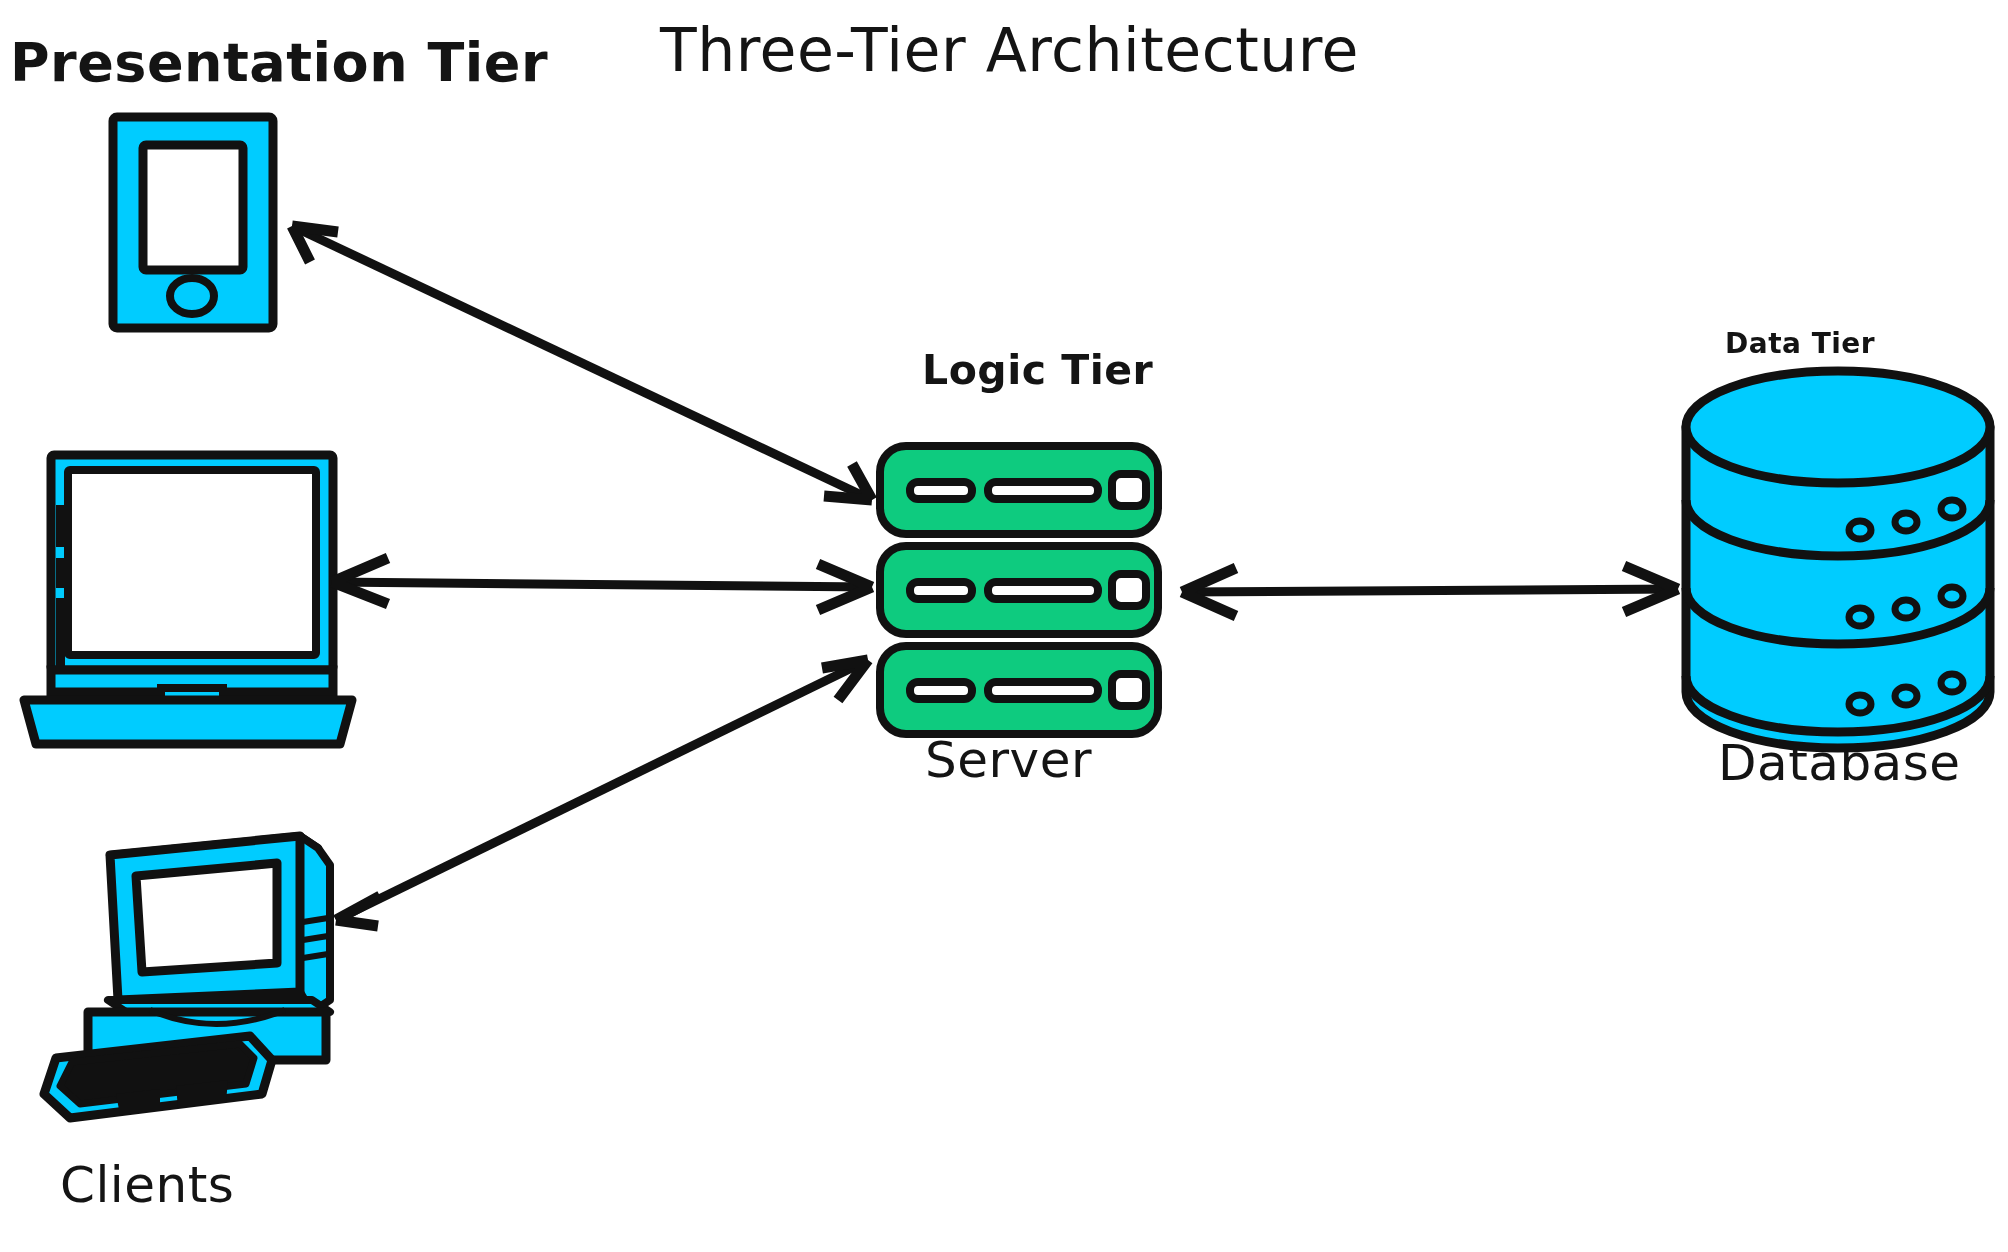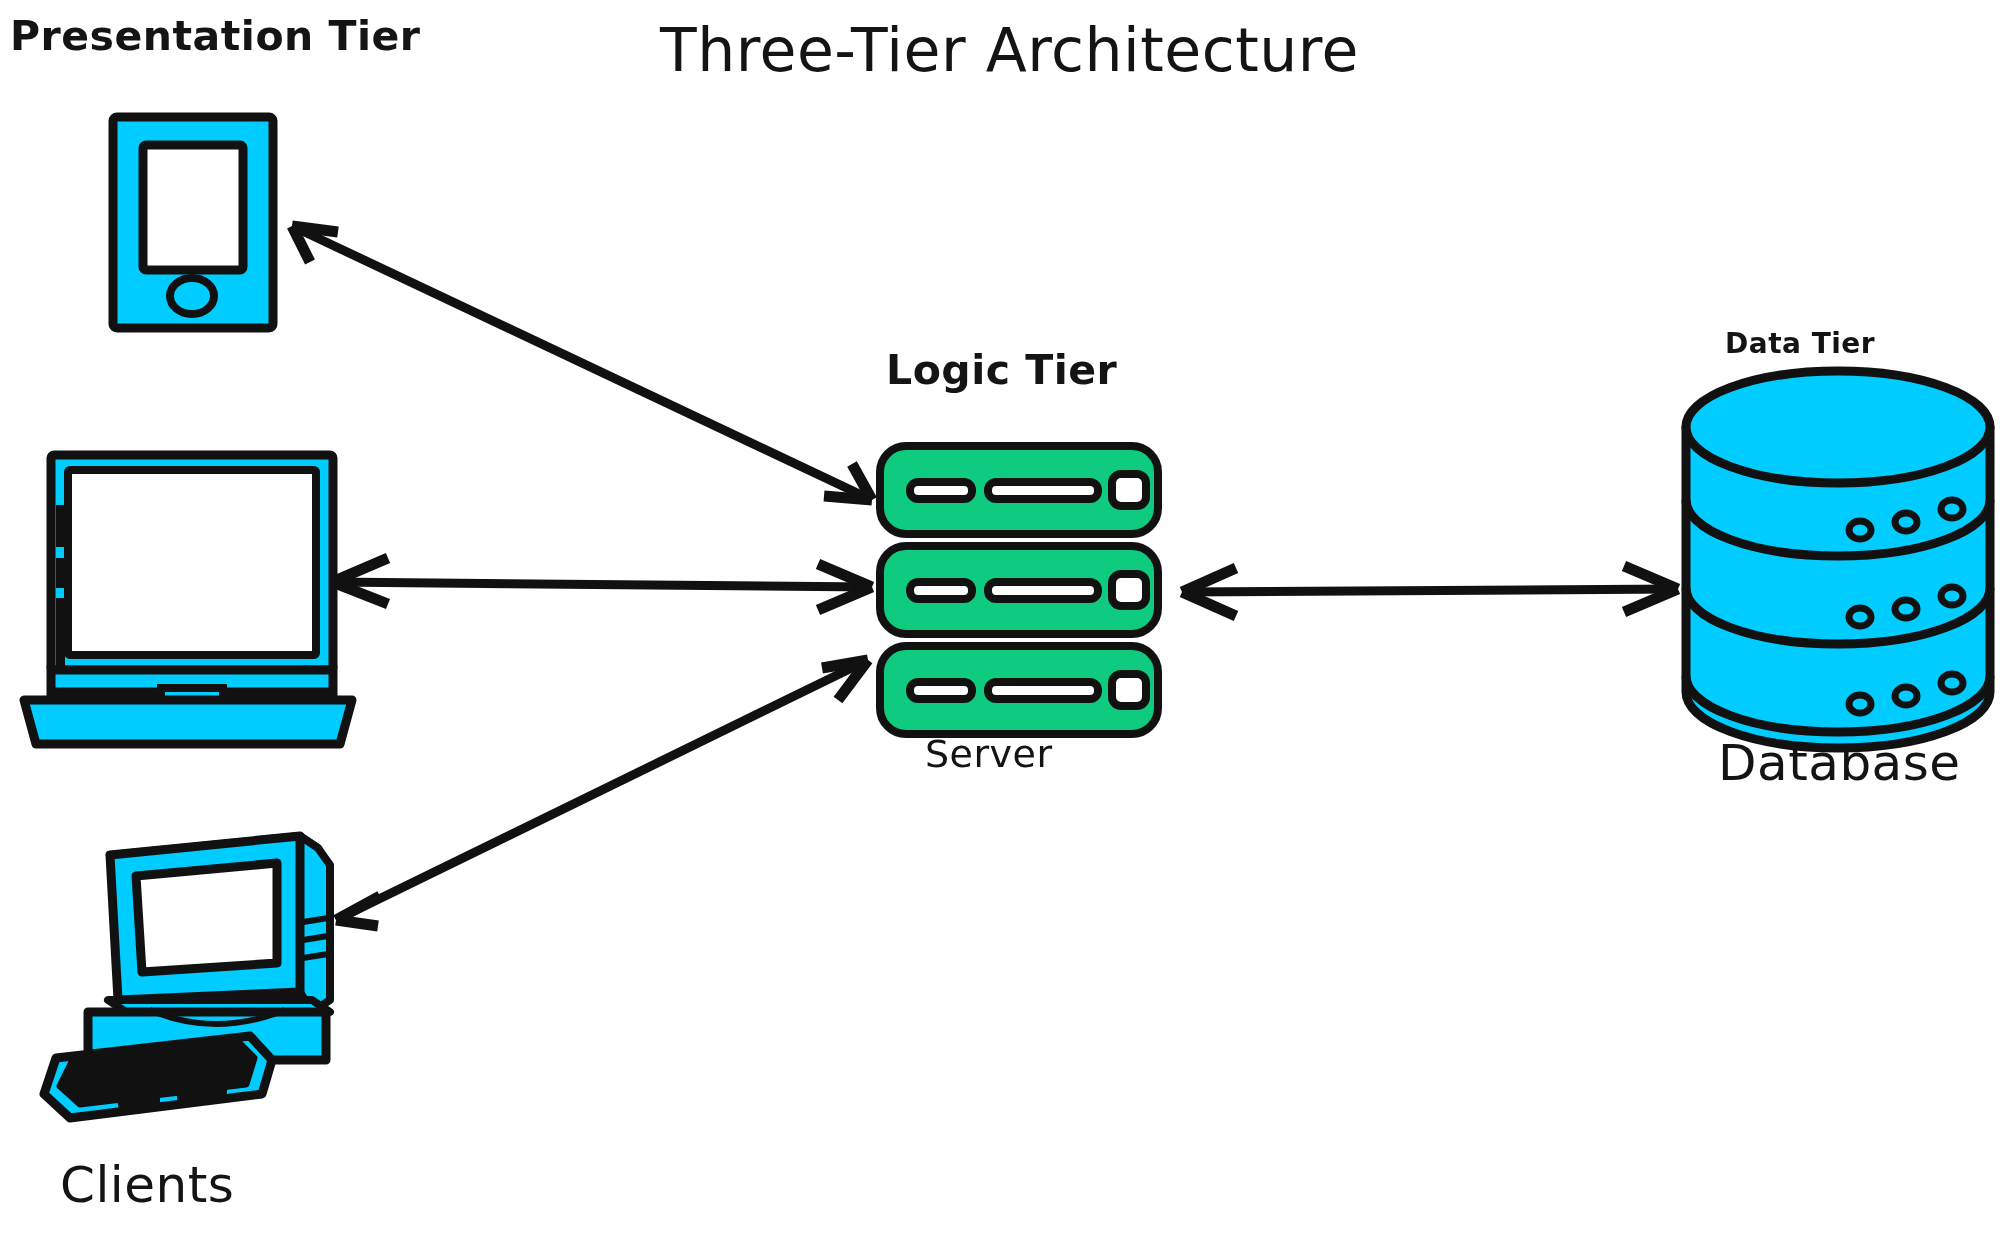--- a/index.html
+++ b/index.html
@@ -29,24 +29,24 @@
     font-weight: 400;
     letter-spacing: 0.5px;
   }
   #title {
     left: 660px;
     top: 20px;
     font-size: 60px;
     font-weight: 400;
     letter-spacing: 0.5px;
   }
-  #presentation-tier-label { left: 10px;  top: 16px;  font-size: 41px; }
-  #logic-tier-label        { left: 886px; top: 350px; font-size: 41px; }
+  #presentation-tier-label { left: 10px;  top: 36px;  font-size: 54px; }
+  #logic-tier-label        { left: 922px; top: 350px; font-size: 41px; }
   #data-tier-label         { left: 1725px; top: 330px; font-size: 28px; }
-  #server-label            { left: 925px;  top: 735px; font-size: 38px; }
+  #server-label            { left: 925px;  top: 735px; font-size: 50px; }
   #database-label          { left: 1718px; top: 738px; font-size: 50px; }
   #clients-label           { left: 60px;   top: 1160px; font-size: 50px; }
 
   .svg-layer {
     position: absolute;
     left: 0;
     top: 0;
     width: 2008px;
     height: 1252px;
   }

